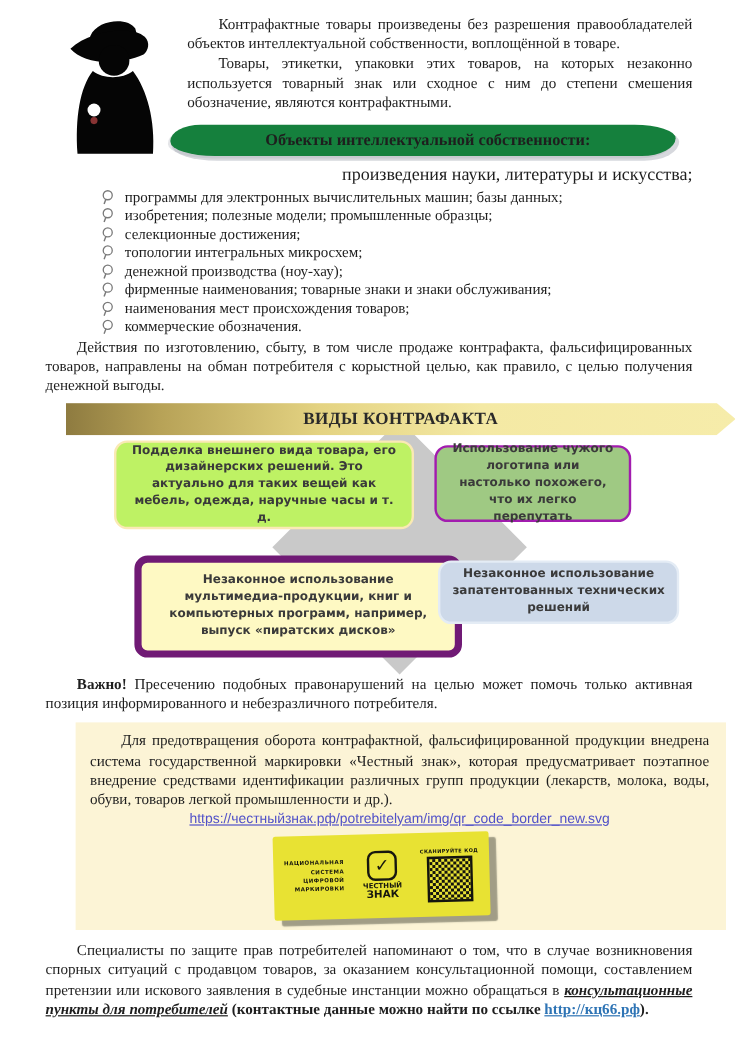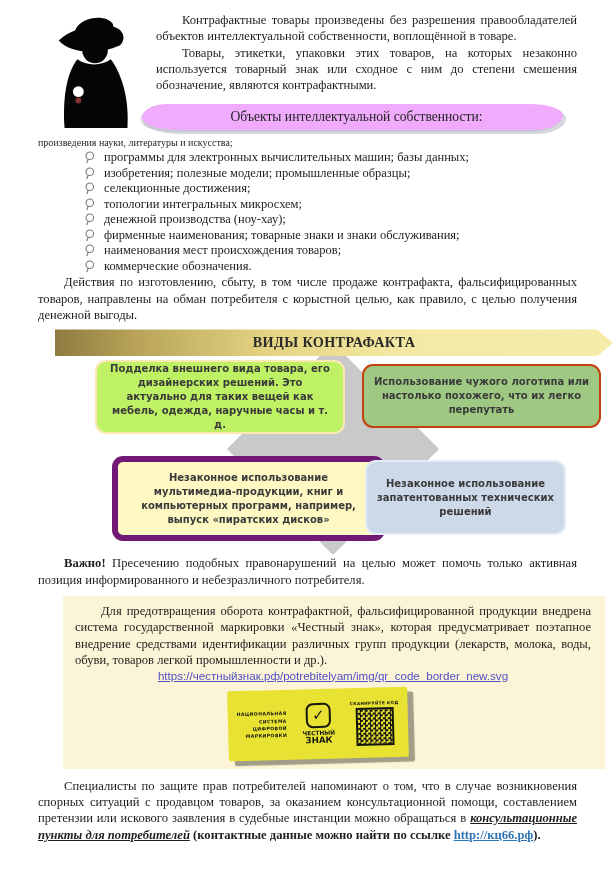--- a/index.html
+++ b/index.html
@@ -10,28 +10,28 @@
   }
   .content{padding:12px 36px 10px 38px;}
 
   
   .detective{float:left;width:92px;height:116px;margin:2px 12px 0 14px;}
   p.body{margin:0;text-align:justify;font-size:12.6px;line-height:1.3;}
   p.ind{text-indent:26px;}
 
   
   .blob{
-    margin:10px 14px 2px 104px;background:#f0abfc;
+    margin:10px 14px 2px 104px;background:#15803d;
     border-radius:34px 46px 38px 50px / 18px 15px 20px 16px;
     box-shadow:2px 3px 0 1px rgba(165,168,180,.45), -2px 2px 0 0 rgba(165,168,180,.3);
-    text-align:center;padding:5px 6px;font-weight:normal;font-size:13.6px;
-  }
-
-  
-  .obj-intro{margin:7px 0 0 0;font-size:10px;line-height:1.25;}
+    text-align:center;padding:5px 6px;font-weight:bold;font-size:13.6px;
+  }
+
+  
+  .obj-intro{margin:7px 0 0 0;font-size:15px;line-height:1.25;text-align:right;}
   .obj-list{margin:1px 0 0 0;padding:0;list-style:none;}
   .obj-list li{display:flex;gap:9px;padding-left:46px;font-size:12.5px;line-height:1.24;align-items:flex-start;}
   .mag-icon{width:11px;height:14px;flex:none;margin-top:1px;}
 
   .actions{margin-top:9px;}
 
   
   .banner{
     position:relative;z-index:2;margin:6px -36px 0 17px;height:27px;
     background:linear-gradient(90deg,#8e7b40 0%,#b7a257 14%,#e4d382 38%,#f4e9a4 62%,#f6ecaa 100%);
@@ -43,23 +43,23 @@
   
   .diagram{position:relative;height:199px;margin:0 -36px 0 -38px;z-index:1;}
   .diamond{position:absolute;left:258px;top:18px;width:150px;height:150px;background:#c9c9c9;transform:rotate(45deg);z-index:0;}
   .kind{
     position:absolute;z-index:1;border-radius:11px;box-sizing:border-box;
     display:flex;align-items:center;justify-content:center;text-align:center;
     font-family:"DejaVu Sans", sans-serif;font-weight:bold;font-size:10px;line-height:1.4;color:#3a3a3a;
     padding:5px 10px;
   }
   .kind.yellow{left:95px;top:4px;width:250px;height:74px;background:#bef264;border:2px solid #fae9b4;}
-  .kind.green{left:362px;top:8px;width:239px;height:64px;background:#9fc983;border:2px solid #c2410c;}
+  .kind.green{left:362px;top:8px;width:164px;height:64px;background:#9fc983;border:2px solid #a21caf;}
   .kind.orange{left:112px;top:100px;width:273px;height:85px;background:#fef9c3;border:6px solid #701a75;}
-  .kind.blue{left:365px;top:104px;width:201px;height:75px;background:#cdd9e9;border:2px solid #e4ecf5;text-align:center;}
+  .kind.blue{left:365px;top:104px;width:201px;height:53px;background:#cdd9e9;border:2px solid #e4ecf5;text-align:center;}
 
   .important{margin-top:4px;}
 
   
   .marking{
     margin:8px -28px 0 25px;background:#fcf4d6;padding:7px 14px 8px 12px;
   }
   .marking p{margin:0;}
   .link-line{text-align:center;margin-top:1px;font-size:12.2px;}
   a{cursor:pointer;}

